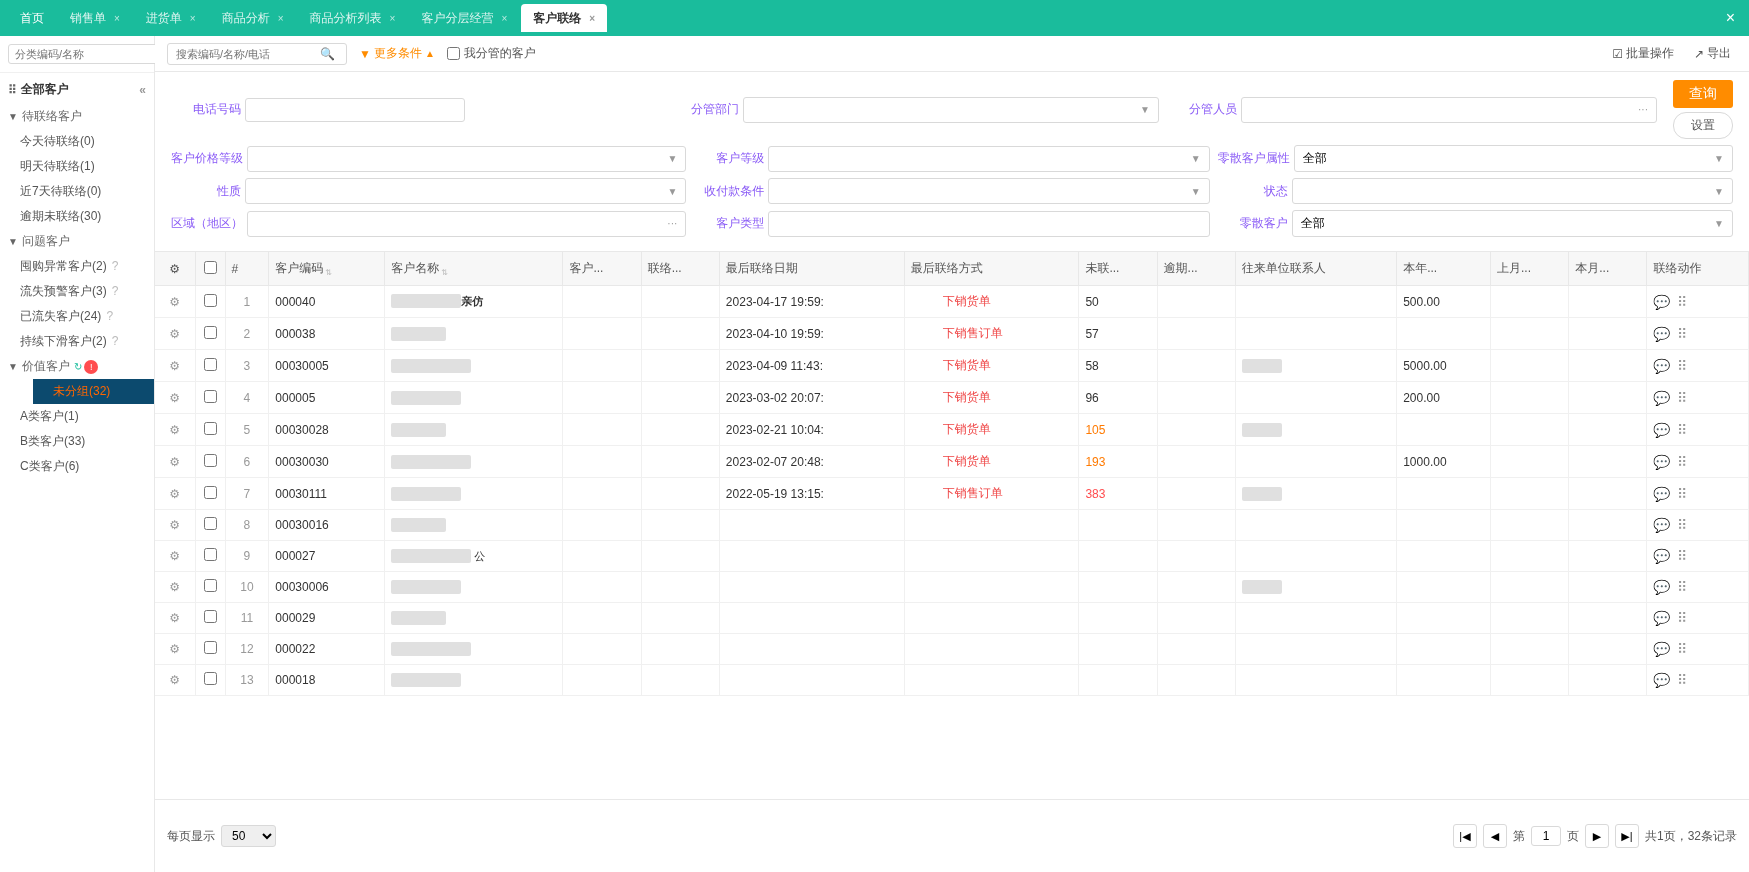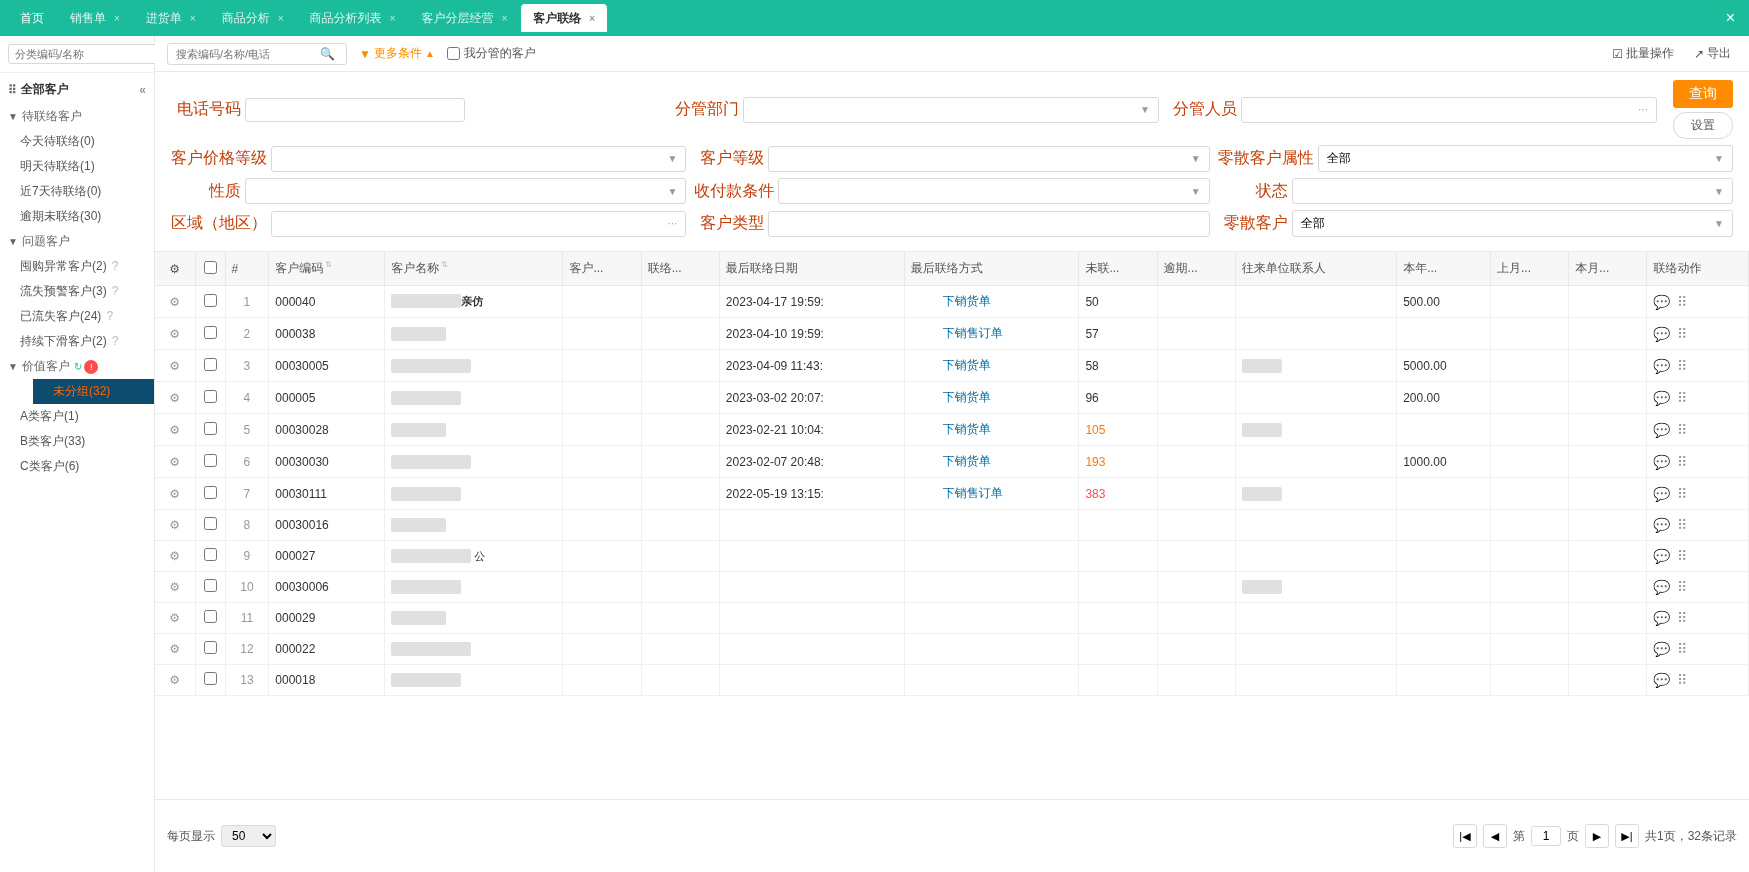--- a/index.html
+++ b/index.html
@@ -173,24 +173,24 @@
       margin-bottom: 6px;
       gap: 8px;
     }
     .filter-field {
       display: flex;
       align-items: center;
       flex: 1;
       gap: 4px;
     }
     .filter-label {
-      color: #c2410c;
+      color: #8b5cf6;
       min-width: 70px;
       text-align: right;
-      font-size: 16px;
+      font-size: 12px;
       flex-shrink: 0;
     }
     .filter-input {
       flex: 1;
       border: 1px solid #d9d9d9;
       border-radius: 3px;
       padding: 4px 8px;
       font-size: 12px;
       outline: none;
     }
@@ -262,21 +262,21 @@
     }
     th:first-child { width: 40px; }
     td {
       padding: 7px 6px;
       border-bottom: 1px solid #f0f0f0;
       border-right: 1px solid #f0f0f0;
       color: #333;
       white-space: nowrap;
     }
     .row-num { color: #999; text-align: center; }
-    .link-text { color: #0369a1; cursor: pointer; text-decoration: none; margin-left: 32px; }
+    .link-text { color: #ef4444; cursor: pointer; text-decoration: none; margin-left: 32px; }
     .blurred { 
       background: #e0e0e0; 
       border-radius: 2px; 
       color: transparent; 
       display: inline-block;
       min-width: 60px;
       height: 14px;
     }
     .blurred-sm { min-width: 40px; }
     .action-icons { display: flex; gap: 6px; align-items: center; }
@@ -317,21 +317,21 @@
       width: 30px;
       padding: 2px 4px;
       text-align: center;
       font-size: 12px;
     }
 
     
     .gear-col { width: 30px; text-align: center; }
     .checkbox-col { width: 30px; text-align: center; }
 
-    .th-with-sort { display: flex; align-items: flex-start; gap: 2px; }
+    .th-with-sort { display: flex; align-items: flex-end; gap: 2px; }
     .sort-icon { font-size: 8px; color: #bbb; }
 
     
     .table-container::-webkit-scrollbar { width: 6px; height: 6px; }
     .table-container::-webkit-scrollbar-track { background: #f1f1f1; }
     .table-container::-webkit-scrollbar-thumb { background: #ccc; border-radius: 3px; }
   </style>
 </head>
 <body>
 

